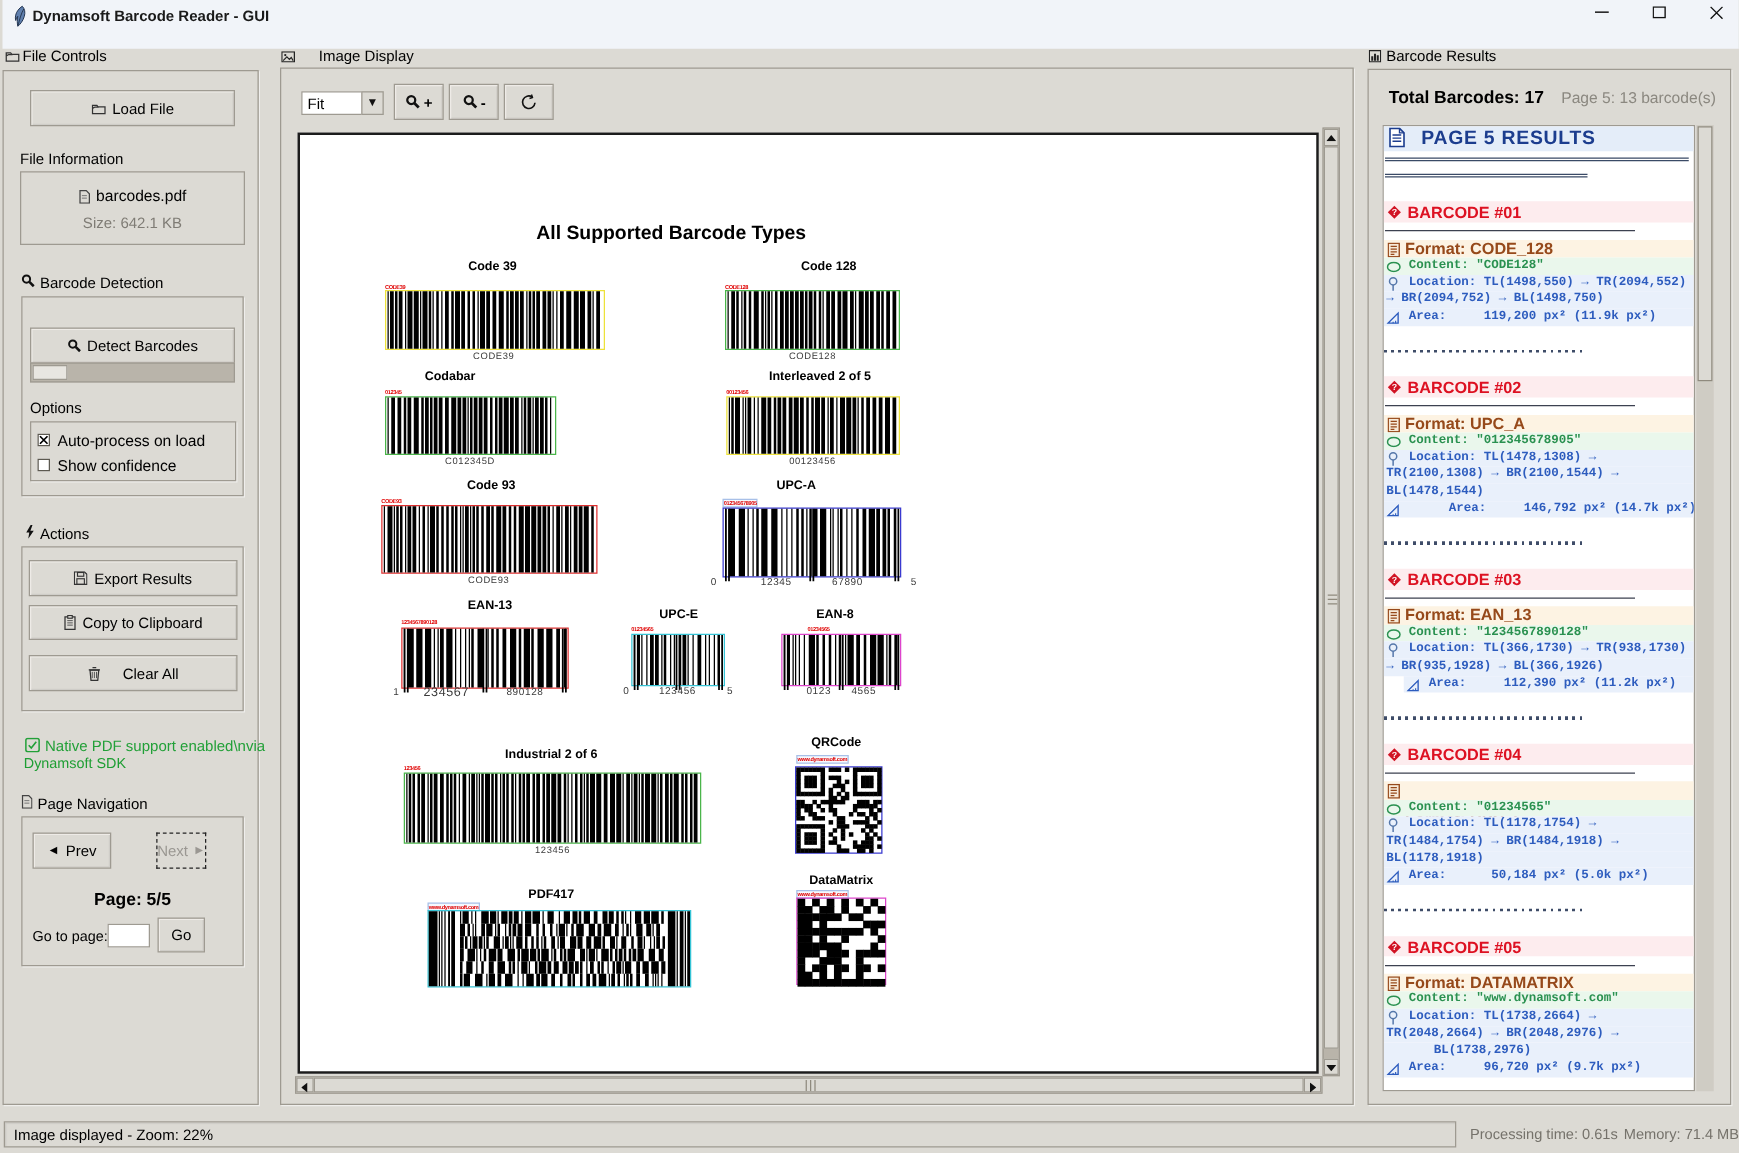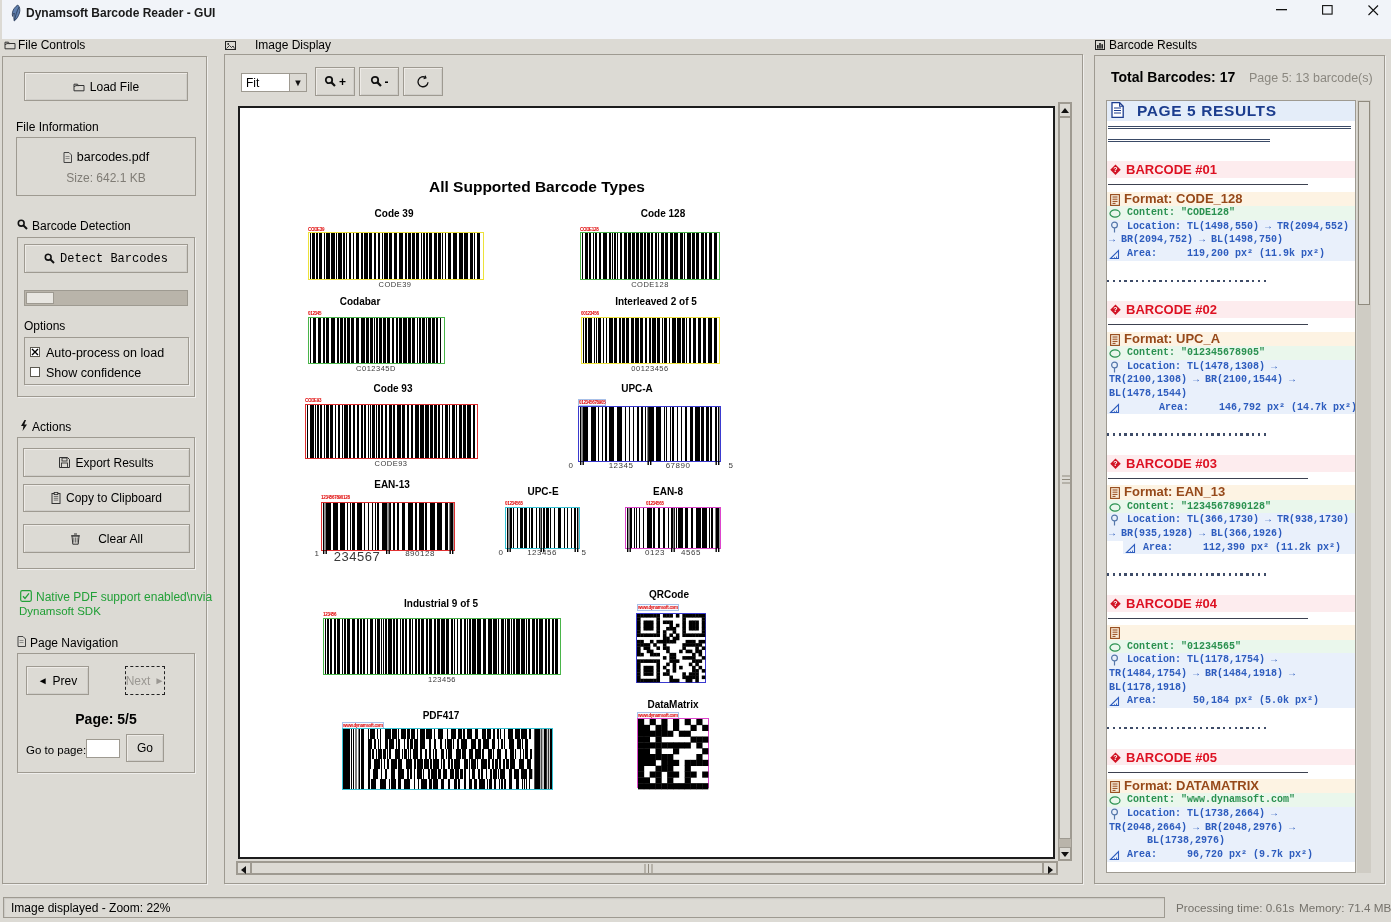--- a/index.html
+++ b/index.html
@@ -46,21 +46,21 @@
         <path d="M2.5 4.5 h4 M2.5 6.5 h4" stroke="#777" stroke-width="0.8"></path>
       </svg>barcodes.pdf</div>
     <div style="text-align:center;margin-top:7px;font-size:12px;color:#7f7c75;">Size: 642.1 KB</div>
   </div>
 <svg class="abs" style="left:17px;top:219px" width="11" height="11" viewBox="0 0 11 11">
     <circle cx="4.2" cy="4.2" r="2.9" fill="none" stroke="#111" stroke-width="1.6"></circle>
     <line x1="6.5" y1="6.5" x2="10" y2="10" stroke="#111" stroke-width="2"></line>
   </svg>
 <div class="lbl" style="left:32px;top:219px;">Barcode Detection</div>
 <div class="frame" style="left:17px;top:237px;width:178px;height:160px;"></div>
-<div class="btn" style="left:24px;top:244px;width:164px;height:29px;font-family:Liberation Mono, monospace;"><svg class="ibx" width="11" height="11" viewBox="0 0 11 11">
+<div class="btn" style="left:24px;top:262px;width:164px;height:29px;"><svg class="ibx" width="11" height="11" viewBox="0 0 11 11">
       <circle cx="4.2" cy="4.2" r="2.9" fill="none" stroke="#111" stroke-width="1.6"></circle>
       <line x1="6.5" y1="6.5" x2="10" y2="10" stroke="#111" stroke-width="2"></line>
     </svg>Detect Barcodes</div>
 <div class="abs" style="left:24px;top:290px;width:164px;height:16px;background:#b9b4aa;border:1px solid #9e9a91;">
     <div class="abs" style="left:1px;top:1px;width:28px;height:12px;background:#e8e6e1;border:1px solid #9e9a91;"></div>
   </div>
 <div class="lbl" style="left:24px;top:319px;">Options</div>
 <div class="frame" style="left:24px;top:337px;width:165px;height:48px;"></div>
 <div class="abs" style="left:30px;top:347px;width:10px;height:10px;background:#fff;border:1px solid #5c5950;"></div>
 <svg class="abs" style="left:31px;top:348px;" width="8" height="8">
@@ -443,21 +443,21 @@
       <rect x="129.0" y="0" width="2.0" height="47" fill="#000"></rect>
       <rect x="1.0" y="0" width="1.4" height="51" fill="#000"></rect>
       <rect x="3.5" y="0" width="1.4" height="51" fill="#000"></rect>
       <rect x="64.0" y="0" width="1.4" height="51" fill="#000"></rect>
       <rect x="66.5" y="0" width="1.4" height="51" fill="#000"></rect>
       <rect x="127.5" y="0" width="1.4" height="51" fill="#000"></rect>
       <rect x="130.0" y="0" width="1.4" height="51" fill="#000"></rect>
     </svg>
   </div>
 <div class="abs" style="left:317px;top:549px;transform:translateX(-50%);font-size:8px;color:#3a3a3a;letter-spacing:0.5px;white-space:nowrap;">1</div>
-<div class="abs" style="left:357px;top:549px;transform:translateX(-50%);font-size:13px;color:#3a3a3a;letter-spacing:0.5px;white-space:nowrap;text-align:right;">234567</div>
+<div class="abs" style="left:357px;top:549px;transform:translateX(-50%);font-size:10px;color:#3a3a3a;letter-spacing:0.5px;white-space:nowrap;text-align:right;">234567</div>
 <div class="abs" style="left:420px;top:549px;transform:translateX(-50%);font-size:8px;color:#3a3a3a;letter-spacing:0.5px;white-space:nowrap;">890128</div>
 <div class="abs" style="left:543px;top:486px;transform:translateX(-50%);font-size:10px;font-weight:bold;white-space:nowrap;">UPC-E</div>
 <div class="abs" style="left:505px;top:501px;font-size:4.5px;font-weight:bold;color:#e00000;letter-spacing:-0.3px;white-space:nowrap;">01234565</div>
 <div class="abs" style="left:505px;top:507px;width:75px;height:42px;border:1px solid #35c3d5;">
     <svg width="73" height="40" style="margin:0;overflow:visible;">
       <rect x="1.0" y="0" width="1.0" height="40" fill="#000"></rect>
       <rect x="4.0" y="0" width="2.0" height="40" fill="#000"></rect>
       <rect x="7.0" y="0" width="1.0" height="40" fill="#000"></rect>
       <rect x="11.0" y="0" width="1.0" height="40" fill="#000"></rect>
       <rect x="14.0" y="0" width="3.0" height="40" fill="#000"></rect>
@@ -514,21 +514,21 @@
       <rect x="1.0" y="0" width="1.4" height="44" fill="#000"></rect>
       <rect x="3.5" y="0" width="1.4" height="44" fill="#000"></rect>
       <rect x="45.0" y="0" width="1.4" height="44" fill="#000"></rect>
       <rect x="47.5" y="0" width="1.4" height="44" fill="#000"></rect>
       <rect x="89.5" y="0" width="1.4" height="44" fill="#000"></rect>
       <rect x="92.0" y="0" width="1.4" height="44" fill="#000"></rect>
     </svg>
   </div>
 <div class="abs" style="left:655px;top:548px;transform:translateX(-50%);font-size:8px;color:#3a3a3a;letter-spacing:0.5px;white-space:nowrap;">0123</div>
 <div class="abs" style="left:691px;top:548px;transform:translateX(-50%);font-size:8px;color:#3a3a3a;letter-spacing:0.5px;white-space:nowrap;">4565</div>
-<div class="abs" style="left:441px;top:598px;transform:translateX(-50%);font-size:10px;font-weight:bold;white-space:nowrap;">Industrial 9 of 5</div>
+<div class="abs" style="left:441px;top:598px;transform:translateX(-50%);font-size:10px;font-weight:bold;white-space:nowrap;">Industrial 2 of 6</div>
 <div class="abs" style="left:323px;top:612px;font-size:4.5px;font-weight:bold;color:#e00000;letter-spacing:-0.3px;white-space:nowrap;">123456</div>
 <div class="abs" style="left:323px;top:618px;width:238px;height:57px;border:1px solid #4ab54a;">
     <svg width="236" height="55" style="margin:0;overflow:visible;">
       <rect x="1.0" y="0" width="1.0" height="55" fill="#000"></rect>
       <rect x="3.0" y="0" width="2.0" height="55" fill="#000"></rect>
       <rect x="6.0" y="0" width="2.0" height="55" fill="#000"></rect>
       <rect x="10.0" y="0" width="2.0" height="55" fill="#000"></rect>
       <rect x="13.0" y="0" width="3.0" height="55" fill="#000"></rect>
       <rect x="18.0" y="0" width="1.0" height="55" fill="#000"></rect>
       <rect x="20.0" y="0" width="2.0" height="55" fill="#000"></rect>

